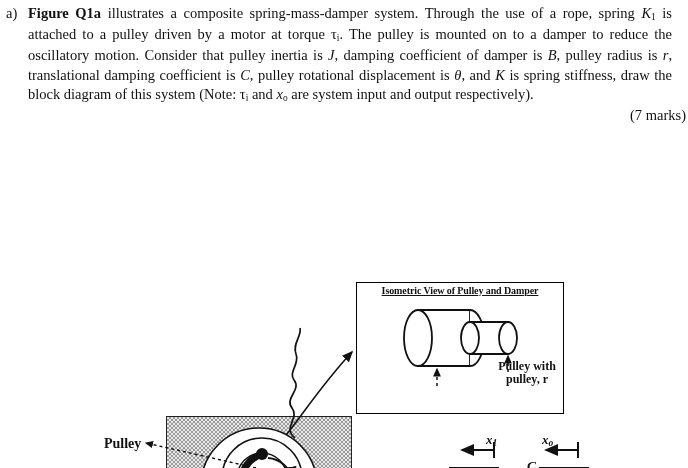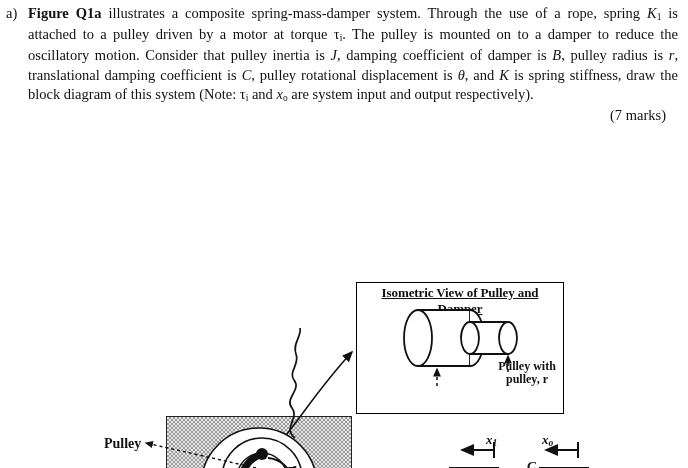--- a/index.html
+++ b/index.html
@@ -14,45 +14,45 @@
   #root{position:relative;width:688px;height:468px;}
 
   
   .qwrap{position:absolute;left:0;top:4px;width:688px;}
   .qrow{display:flex;align-items:flex-start;}
   .qmarker{
     width:22px;flex:0 0 22px;text-align:left;padding-left:6px;
     font-size:14.5px;line-height:19.2px;
   }
   .qbody{
-    flex:1 1 auto;padding-right:10px;
+    flex:1 1 auto;padding-right:16px;
     font-size:14.5px;line-height:19.2px;
     text-align:justify;
     text-justify:inter-word;
     font-family:Liberation Serif, serif;
   }
   .qbody b{font-weight:bold;}
   .it{font-style:italic;}
   .marks{
-    text-align:right;padding-right:22px;
+    text-align:right;padding-right:2px;
     font-size:14.5px;line-height:19.2px;
   }
   sub{font-size:9.5px;vertical-align:baseline;position:relative;top:2px;}
 
   
   .figure{position:absolute;left:0;top:138px;width:688px;height:330px;}
 
   
   .isobox{
     position:absolute;left:356px;top:144px;width:208px;height:132px;
     border:1.6px solid #000;background:#fff;box-sizing:border-box;
   }
   .isotitle{
     position:absolute;left:360px;top:147px;width:200px;
-    text-align:center;font-size:13px;font-weight:bold;
+    text-align:center;font-size:10px;font-weight:bold;
     text-decoration:underline;letter-spacing:-0.1px;
   }
   .isolabel{
     position:absolute;font-size:12px;font-weight:bold;text-align:center;
     line-height:12.5px;
   }
   #iso-damper-label{left:376px;top:236px;width:120px;}
   #iso-pulley-label{left:492px;top:222px;width:70px;}
 
   

